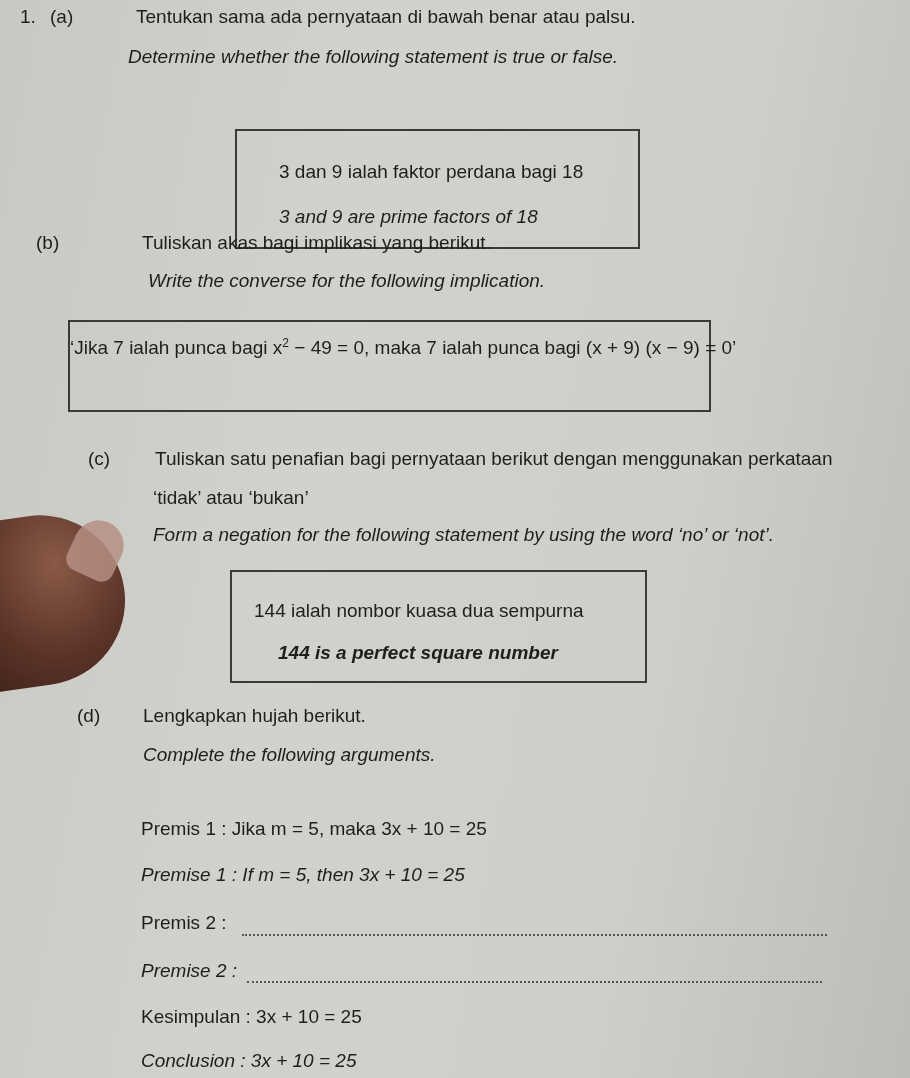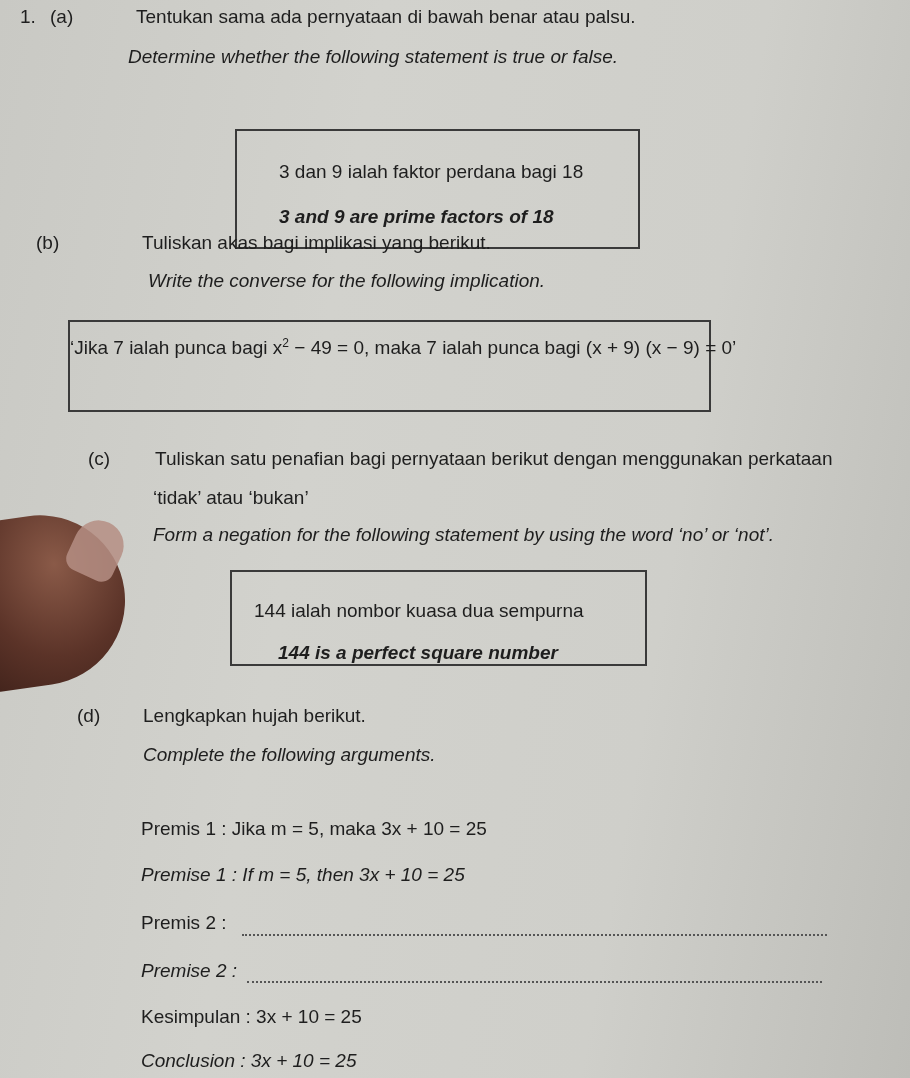--- a/index.html
+++ b/index.html
@@ -29,35 +29,35 @@
 
 <div class="finger"></div>
 <div class="nail"></div>
 
 <div class="abs t" style="left:20px;top:6px;">1.</div>
 <div class="abs t" style="left:50px;top:6px;">(a)</div>
 <div class="abs t" style="left:136px;top:6px;">Tentukan sama ada pernyataan di bawah benar atau palsu.</div>
 <div class="abs t it" style="left:128px;top:46px;">Determine whether the following statement is true or false.</div>
 <div class="box" style="left:235px;top:90px;width:405px;height:120px;margin-top:39px;">
   <div class="abs t" style="left:42px;top:30px;">3 dan 9 ialah faktor perdana bagi 18</div>
-  <div class="abs t it" style="left:42px;top:75px;font-weight:bold;">3 and 9 are prime factors of 18</div>
+  <div class="abs t it" style="left:42px;top:75px;">3 and 9 are prime factors of 18</div>
 </div>
 
 <div class="abs t" style="left:36px;top:232px;">(b)</div>
 <div class="abs t" style="left:142px;top:232px;">Tuliskan akas bagi implikasi yang berikut.</div>
 <div class="abs t it" style="left:148px;top:270px;">Write the converse for the following implication.</div>
 <div class="box" style="left:68px;top:320px;width:643px;height:92px;">
   <div class="abs t" style="left:0px;top:14px;"><span>‘Jika 7 ialah punca bagi x</span><sup>2</sup><span> − 49 = 0, maka 7 ialah punca bagi (x + 9) (x − 9)  =  0’</span></div>
 </div>
 
 <div class="abs t" style="left:88px;top:448px;">(c)</div>
 <div class="abs t" style="left:155px;top:448px;">Tuliskan satu penafian bagi pernyataan berikut dengan menggunakan perkataan</div>
 <div class="abs t" style="left:153px;top:487px;">‘tidak’ atau ‘bukan’</div>
 <div class="abs t it" style="left:153px;top:524px;">Form a negation for the following statement by using the word ‘no’ or ‘not’.</div>
-<div class="box" style="left:230px;top:570px;width:417px;height:96px;">
+<div class="box" style="left:230px;top:570px;width:417px;height:113px;">
   <div class="abs t" style="left:22px;top:28px;">144 ialah nombor kuasa dua sempurna</div>
   <div class="abs t it" style="left:46px;top:70px;font-weight:bold;">144 is a perfect square number</div>
 </div>
 
 <div class="abs t" style="left:77px;top:705px;">(d)</div>
 <div class="abs t" style="left:143px;top:705px;">Lengkapkan hujah berikut.</div>
 <div class="abs t it" style="left:143px;top:744px;">Complete the following arguments.</div>
 
 <div class="abs t" style="left:141px;top:818px;">Premis 1 : Jika m  =  5, maka 3x  + 10  =  25</div>
 <div class="abs t it" style="left:141px;top:864px;">Premise 1 : If m = 5, then 3x + 10  =  25</div>

